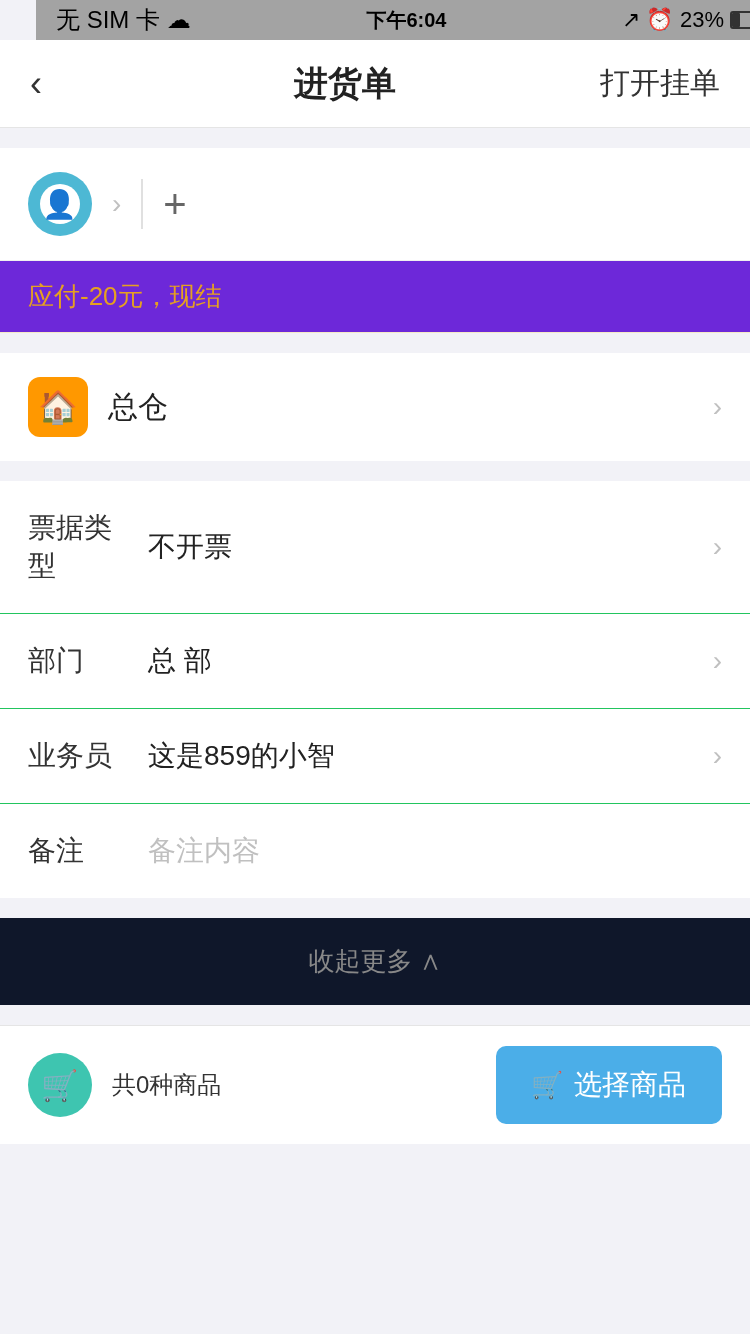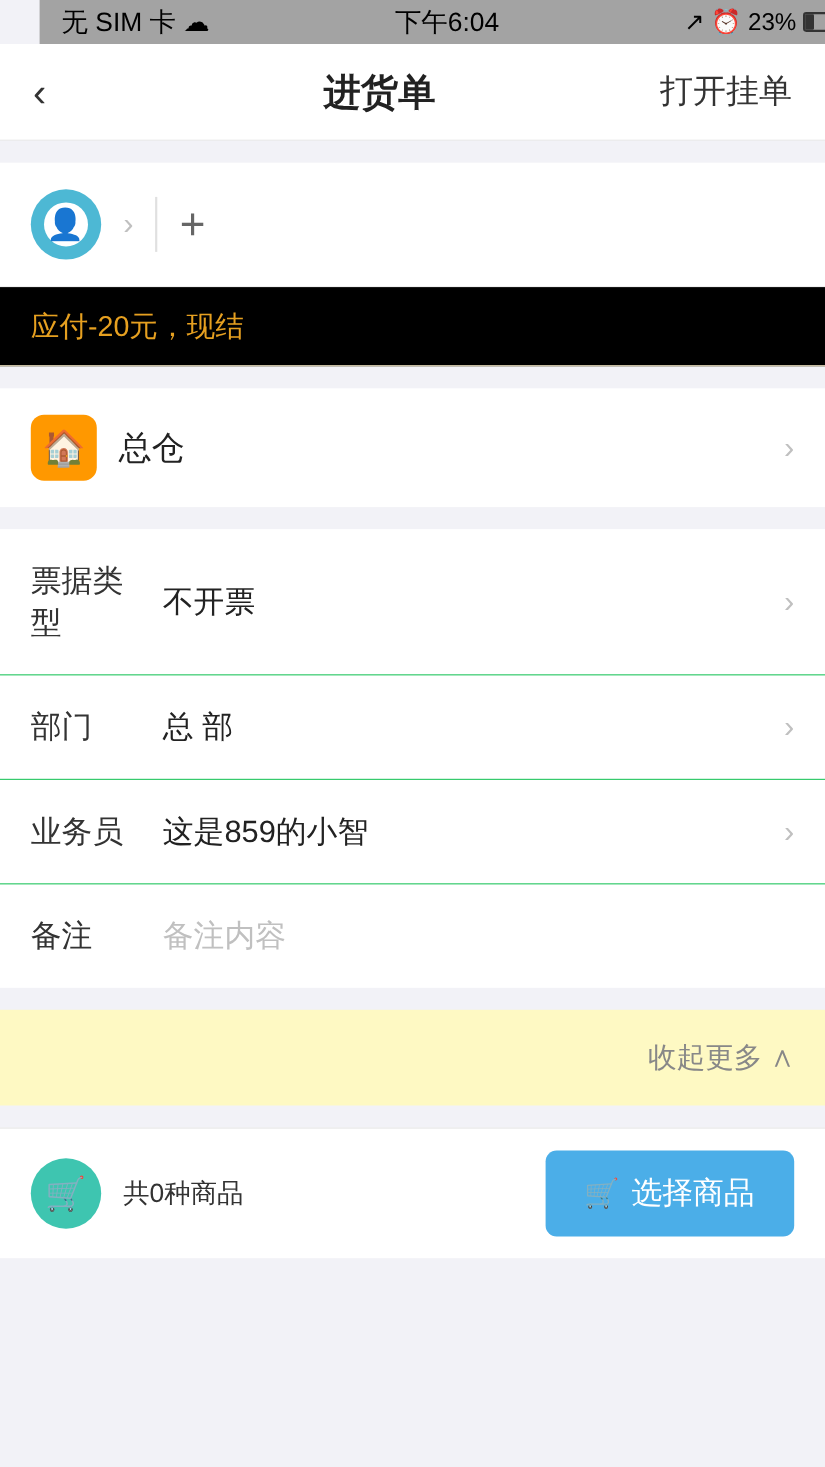--- a/index.html
+++ b/index.html
@@ -19,21 +19,21 @@
       background: #a3a3a3;
       display: flex;
       align-items: center;
       justify-content: space-between;
       padding: 0 20px;
       font-size: 24px;
       font-weight: 500;
       margin-left: 36px;
     }
     .status-left { display: flex; align-items: center; gap: 8px; }
-    .status-center { font-size: 24px; font-weight: 400; }
+    .status-center { font-size: 20px; font-weight: 700; }
     .status-right { display: flex; align-items: center; gap: 6px; font-size: 22px; }
 
     
     .nav-bar {
       width: 750px;
       height: 88px;
       background: #fff;
       display: flex;
       align-items: center;
       justify-content: space-between;
@@ -117,21 +117,21 @@
       margin: 0 20px;
     }
     .supplier-add {
       font-size: 40px;
       color: #666;
       font-weight: 300;
     }
 
     
     .notice-row {
-      background: #000000;
+      background: #6d28d9;
       padding: 18px 28px;
       font-size: 26px;
       color: #e6a020;
       border-bottom: 1px solid #f5e9c8;
     }
 
     
     .warehouse-row {
       display: flex;
       align-items: center;
@@ -189,24 +189,24 @@
     }
     .form-placeholder {
       flex: 1;
       font-size: 28px;
       color: #c0c0c0;
       padding-left: 10px;
     }
 
     
     .collapse-row {
-      background: #fef9c3;
-      display: flex;
-      align-items: center;
-      justify-content: flex-end;
+      background: #0f172a;
+      display: flex;
+      align-items: center;
+      justify-content: center;
       padding: 26px 28px;
       margin-top: 20px;
       font-size: 26px;
       color: #888;
       gap: 8px;
     }
 
     
     .bottom-bar {
       background: #fff;

